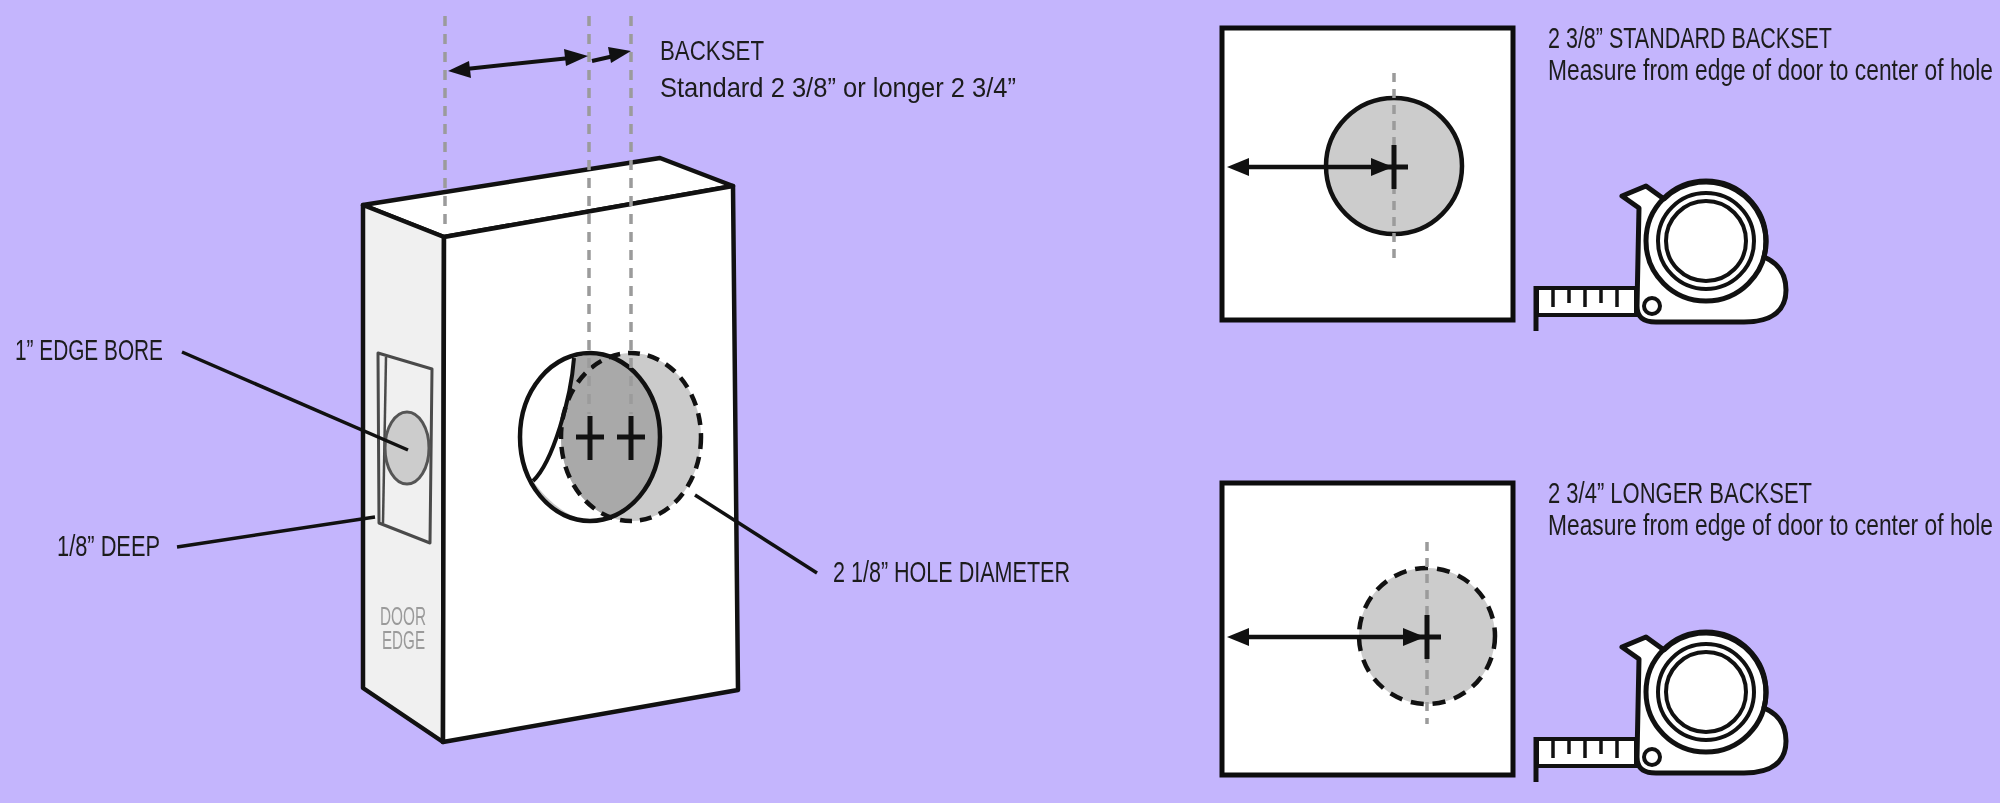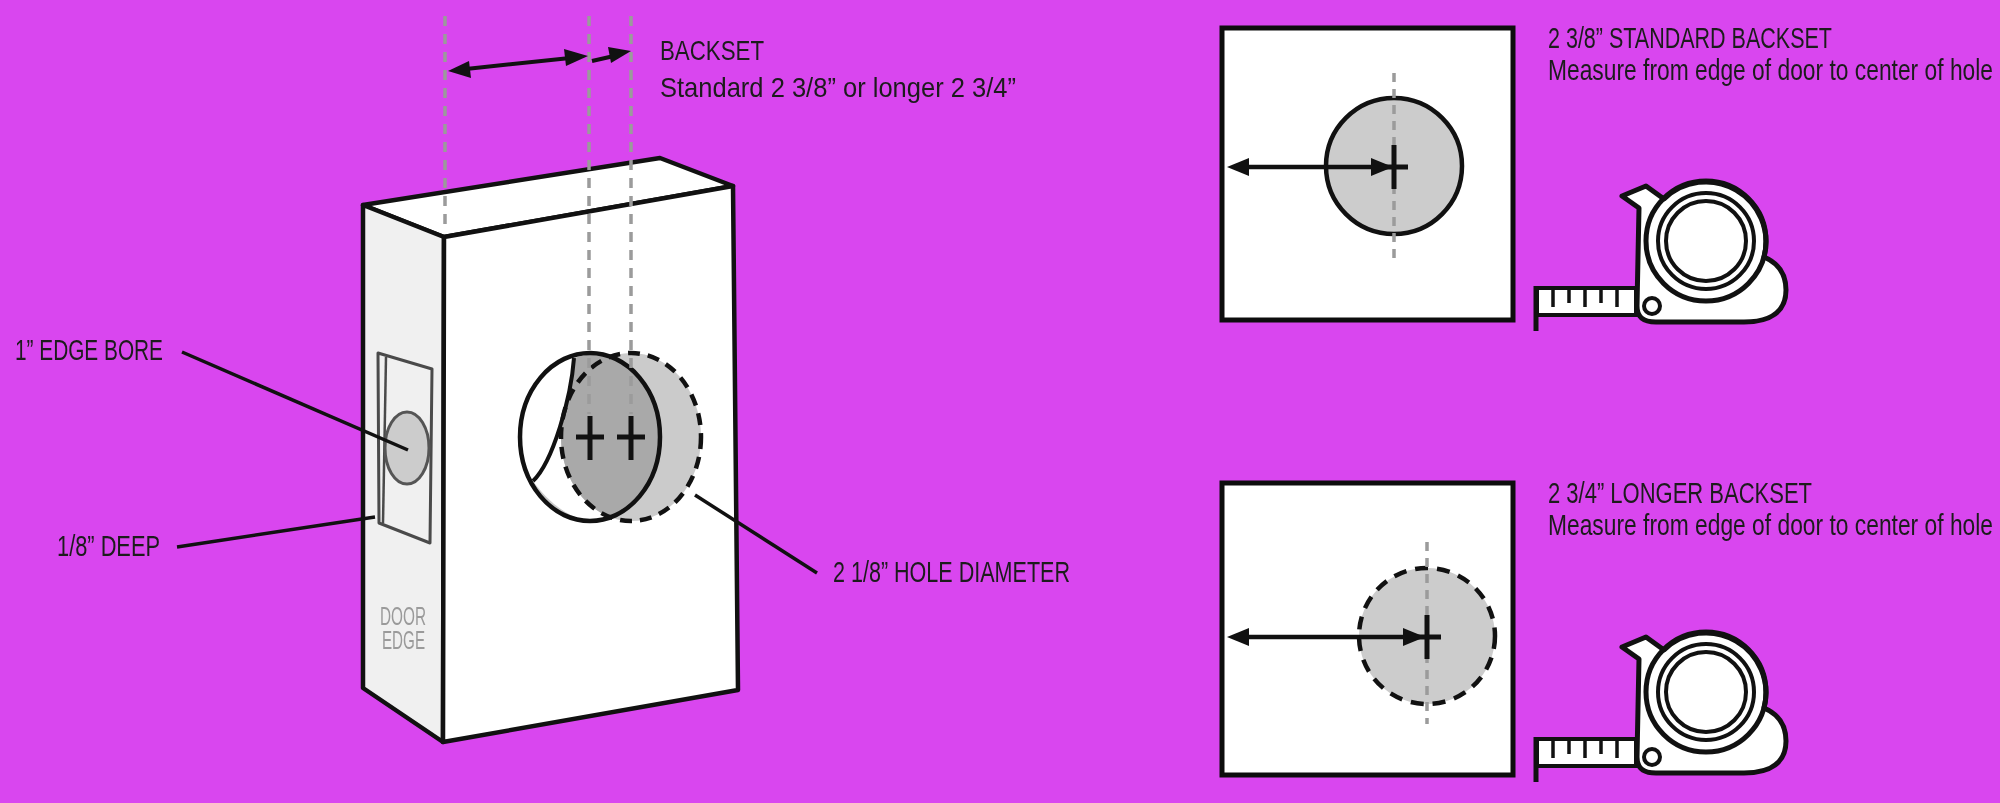--- a/index.html
+++ b/index.html
@@ -1,16 +1,16 @@
 <!DOCTYPE html>
 <html><head>
 <meta charset="utf-8">
 <style>
   html,body{margin:0;padding:0;background:#ffffff;}
-  .canvas{position:relative;width:2000px;height:803px;background:#d946ef;overflow:hidden;}
+  .canvas{position:relative;width:2000px;height:803px;background:#c4b5fd;overflow:hidden;}
   svg{display:block;}
   text{font-family:"Liberation Sans", sans-serif;fill:#1c1c1c;}
   .muted{fill:#9a9a9a;}
 </style>
 </head>
 <body>
 
 <div class="canvas">
 <svg width="2000" height="803" viewBox="0 0 2000 803">
 

